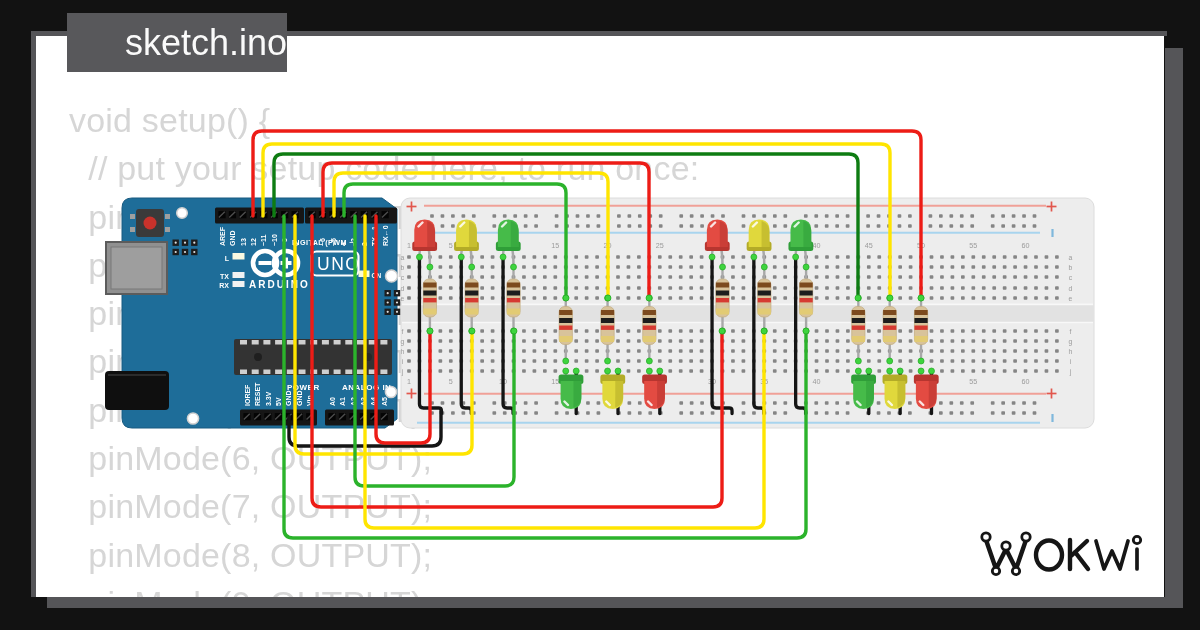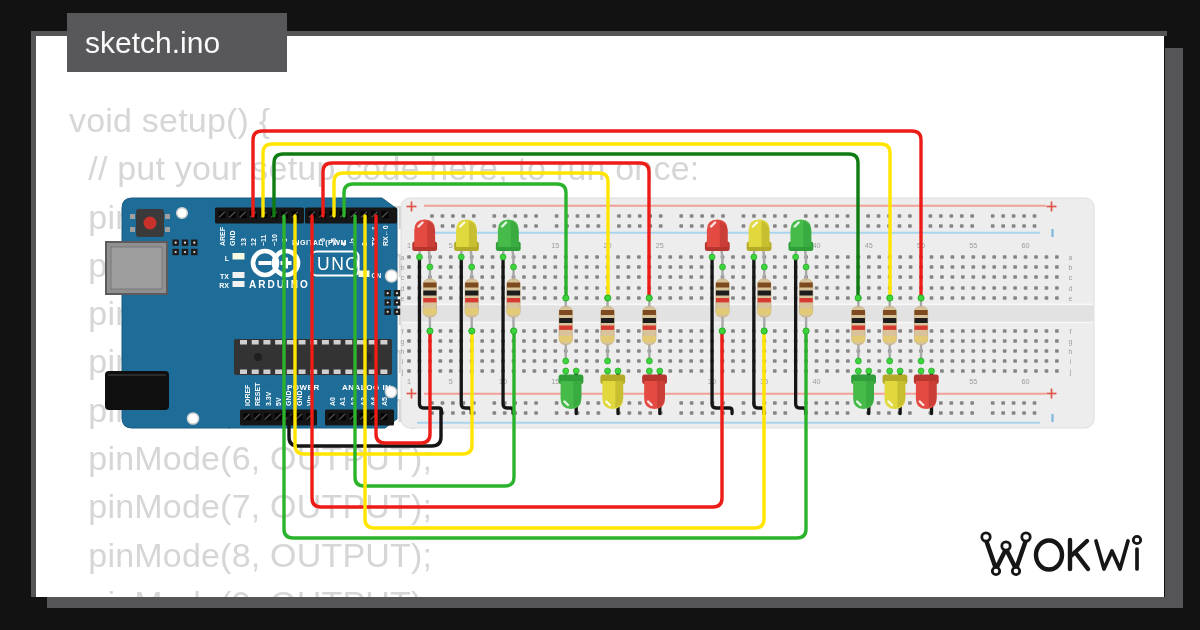--- a/index.html
+++ b/index.html
@@ -5,21 +5,21 @@
   html,body{margin:0;padding:0;background:#121212;width:1200px;height:630px;overflow:hidden;}
   *{box-sizing:border-box;}
   .stage{position:relative;width:1200px;height:630px;font-family:"Liberation Sans",sans-serif;}
   .canvas{position:absolute;left:36px;top:35px;width:1128px;height:562px;background:#ffffff;overflow:hidden;z-index:1;}
   .strip{position:absolute;background:#555558;z-index:6;}
   .strip.top{left:31px;top:31px;width:1136px;height:4.5px;}
   .strip.left{left:31px;top:31px;width:5px;height:566px;}
   .strip.right{left:1165px;top:47.5px;width:18px;height:560px;}
   .strip.bottom{left:47px;top:597px;width:1136px;height:11px;}
   .tab{position:absolute;left:67px;top:13px;width:220px;height:59px;background:#58585b;color:#fafafa;
-       font-size:30px;line-height:59px;padding-left:18px;z-index:7;white-space:nowrap;}
+       font-size:36px;line-height:59px;padding-left:18px;z-index:7;white-space:nowrap;text-align:right;}
   .code{position:absolute;left:33px;top:61px;margin:0;font-family:"Liberation Sans",sans-serif;
         font-size:34px;line-height:48.3px;color:#d6d6d6;letter-spacing:0.2px;white-space:pre;}
   #circuit{position:absolute;left:0;top:0;width:1200px;height:630px;z-index:5;pointer-events:none;}
   text{user-select:none;}
 </style>
 </head>
 <body>
 
 <div class="stage">
   <div class="canvas">

